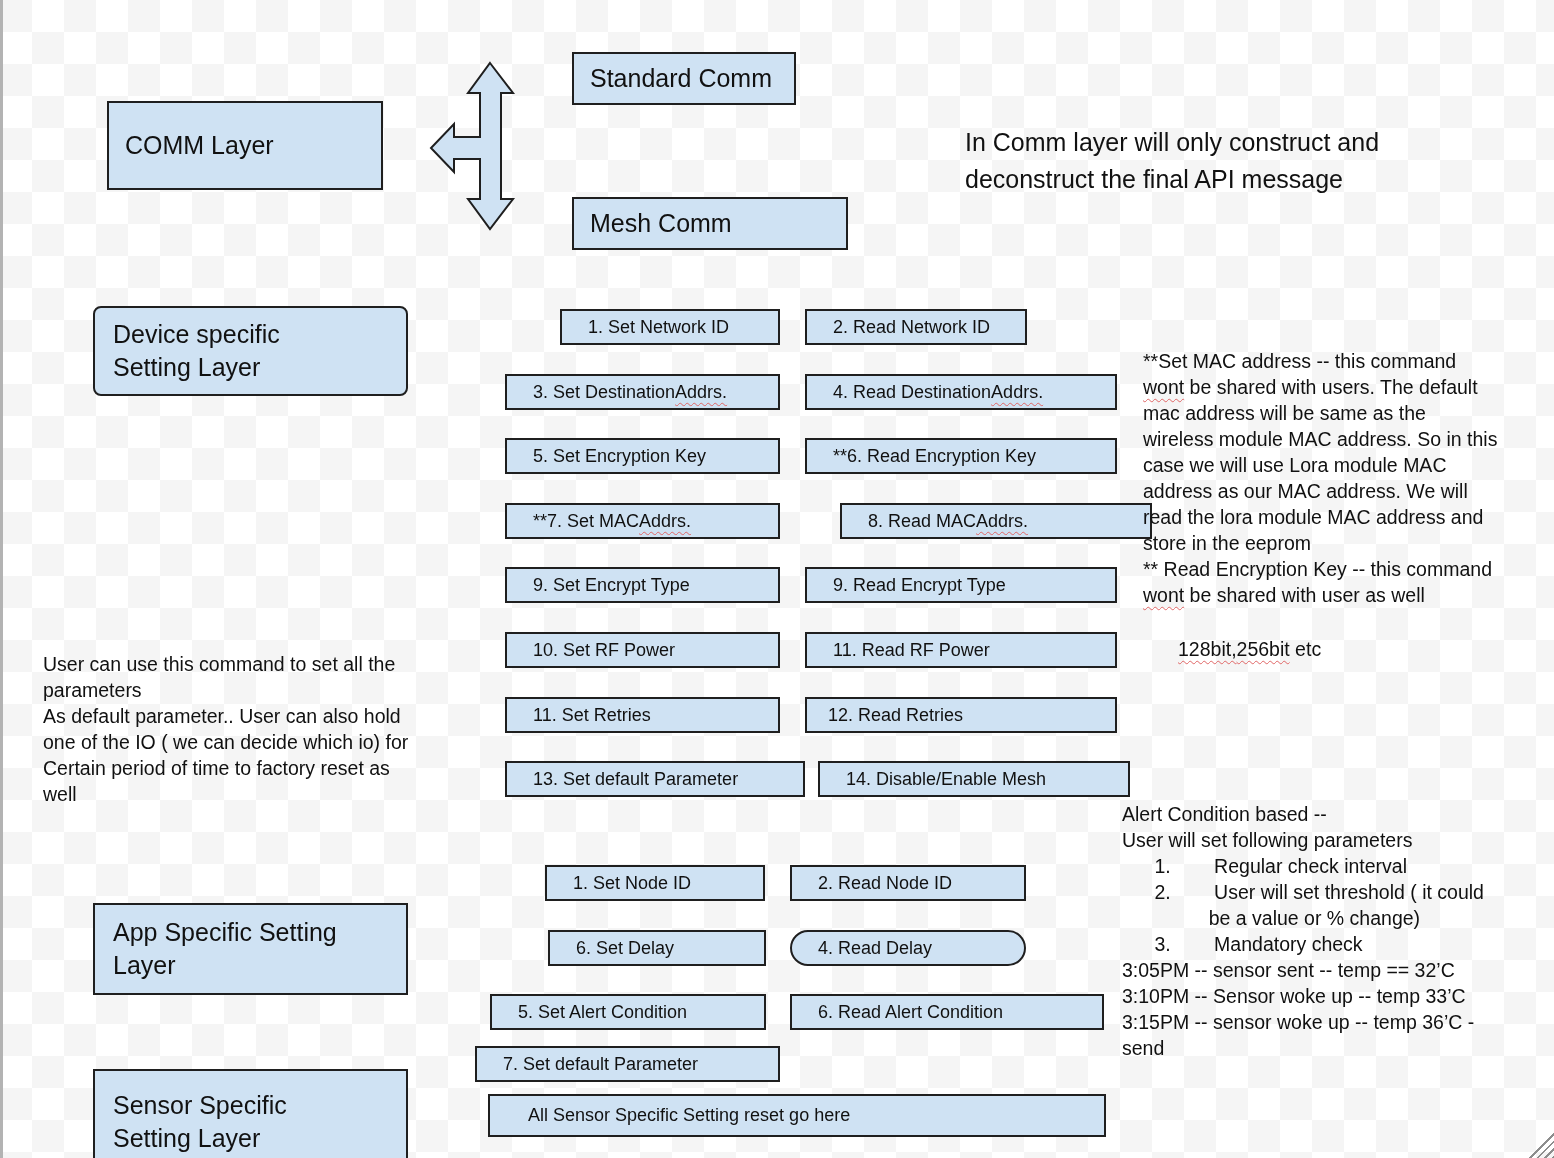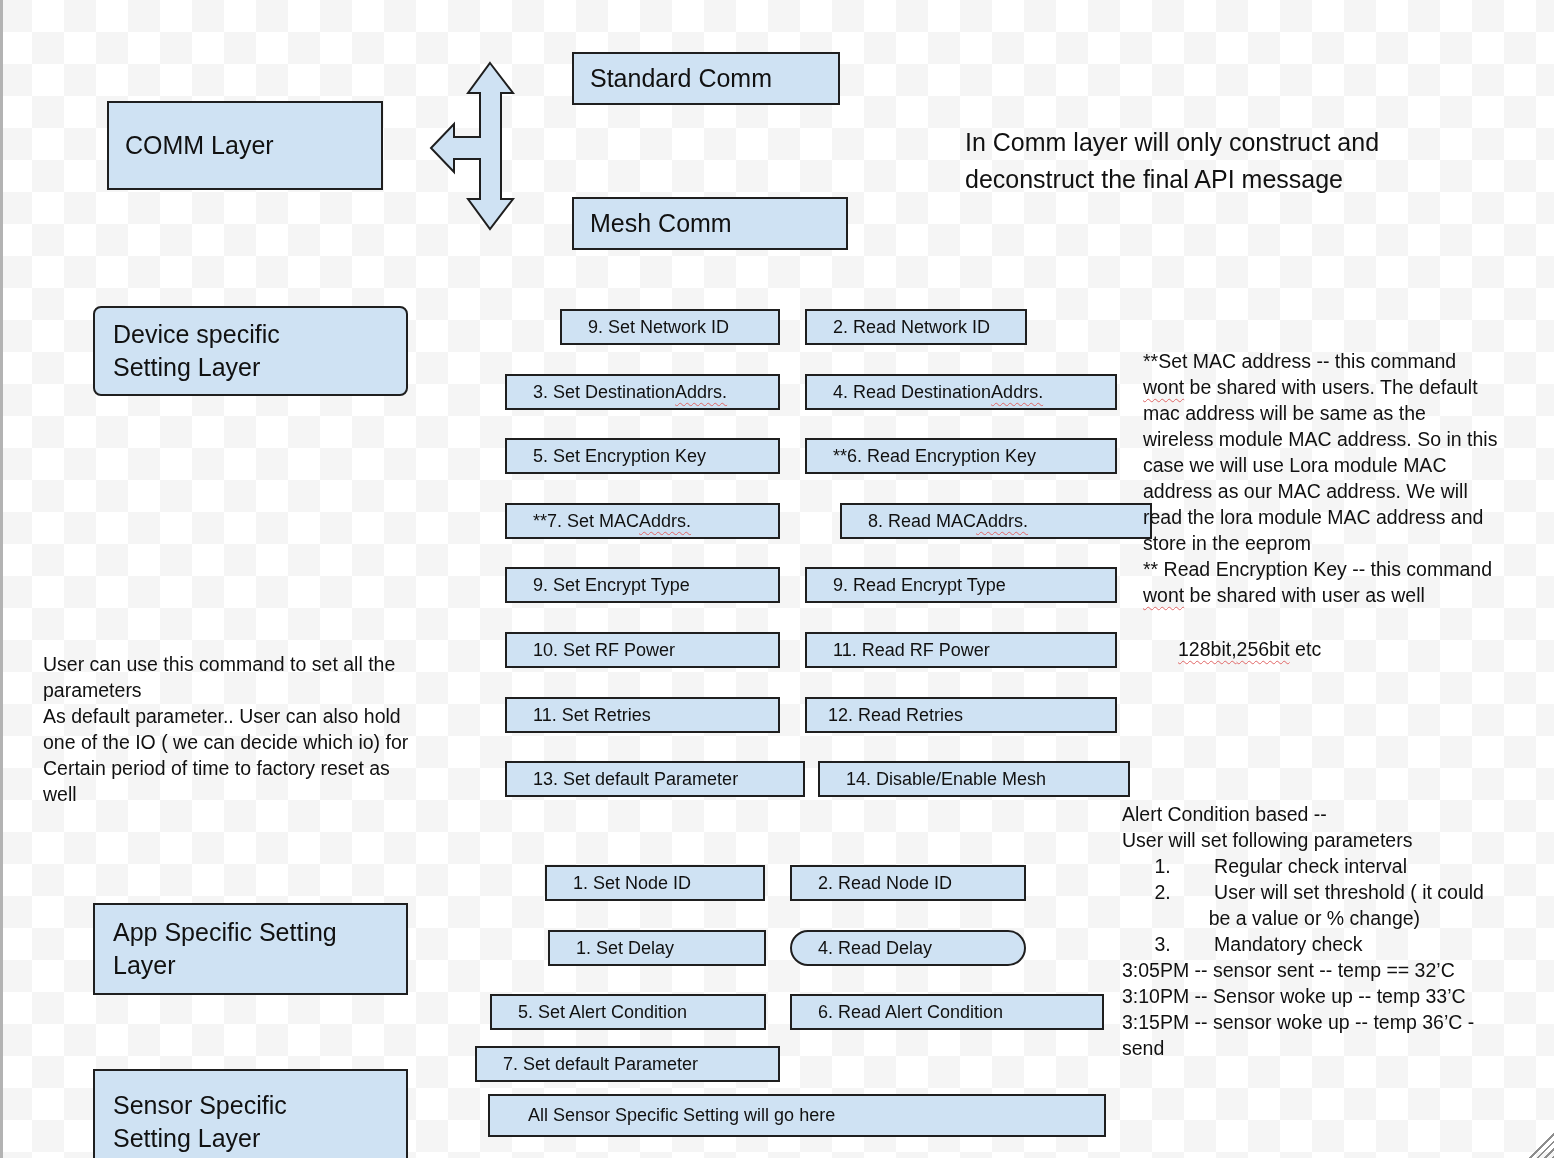--- a/index.html
+++ b/index.html
@@ -47,38 +47,38 @@
   <div class="shape comm-box" style="left:107px;top:101px;width:276px;height:89px;">
     <span>COMM Layer</span>
   </div>
 
   <div class="arrow-wrap">
     <svg width="88" height="172" viewBox="0 0 88 172">
       <path d="M62,3 L85,33 L73,33 L73,139 L85,139 L62,169 L40,139 L52,139 L52,99 L26,99 L26,112 L3,88 L26,64 L26,77 L52,77 L52,33 L40,33 Z" fill="#cfe2f3" stroke="#1f1f1f" stroke-width="2" stroke-linejoin="miter"></path>
     </svg>
   </div>
 
-  <div class="shape comm-box" style="left:572px;top:52px;width:268px;height:53px;">
+  <div class="shape comm-box" style="left:572px;top:52px;width:224px;height:53px;">
     <span>Standard Comm</span>
   </div>
 
   <div class="shape comm-box" style="left:572px;top:197px;width:276px;height:53px;">
     <span>Mesh Comm</span>
   </div>
 
   <div class="note-big" style="left:965px;top:124px;width:540px;">In Comm layer will only construct and
 deconstruct the final API message</div>
 
   <div class="shape layer-box" style="left:93px;top:306px;width:315px;height:90px;border-radius:8px;">
     <span>Device specific
 Setting Layer</span>
   </div>
 
   <div class="shape cmd" style="left:560px;top:309px;width:220px;">
-    <span>9. Set Network ID</span>
+    <span>1. Set Network ID</span>
   </div>
   <div class="shape cmd" style="left:805px;top:309px;width:222px;">
     <span>2. Read Network ID</span>
   </div>
 
   <div class="shape cmd" style="left:505px;top:374px;width:275px;">
     <span>3. Set Destination </span>
       <span class="sq">Addrs.</span>
   </div>
   <div class="shape cmd" style="left:805px;top:374px;width:312px;">
@@ -160,21 +160,21 @@
   </div>
 
   <div class="shape cmd" style="left:545px;top:865px;width:220px;">
     <span>1. Set Node ID</span>
   </div>
   <div class="shape cmd" style="left:790px;top:865px;width:236px;">
     <span>2. Read Node ID</span>
   </div>
 
   <div class="shape cmd" style="left:548px;top:930px;width:218px;">
-    <span>1.  Set Delay</span>
+    <span>6.  Set Delay</span>
   </div>
   <div class="shape cmd" style="left:790px;top:930px;width:236px;border-radius:18px;">
     <span>4. Read Delay</span>
   </div>
 
   <div class="shape cmd" style="left:490px;top:994px;width:276px;">
     <span>5. Set Alert Condition</span>
   </div>
   <div class="shape cmd" style="left:790px;top:994px;width:314px;">
     <span>6. Read Alert Condition</span>
@@ -194,17 +194,17 @@
 3:10PM -- Sensor woke up -- temp 33’C
 3:15PM -- sensor woke up -- temp 36’C -
 send</div>
 
   <div class="shape layer-box" style="left:93px;top:1069px;width:315px;height:105px;">
     <span>Sensor Specific
 Setting Layer</span>
   </div>
 
   <div class="shape cmd" style="left:488px;top:1094px;width:618px;height:43px;padding-left:38px;">
-    <span>All Sensor Specific Setting will go here</span>
+    <span>All Sensor Specific Setting reset go here</span>
   </div>
 
   <div class="resize-handle"></div>
 </div>
 
 </body></html>

